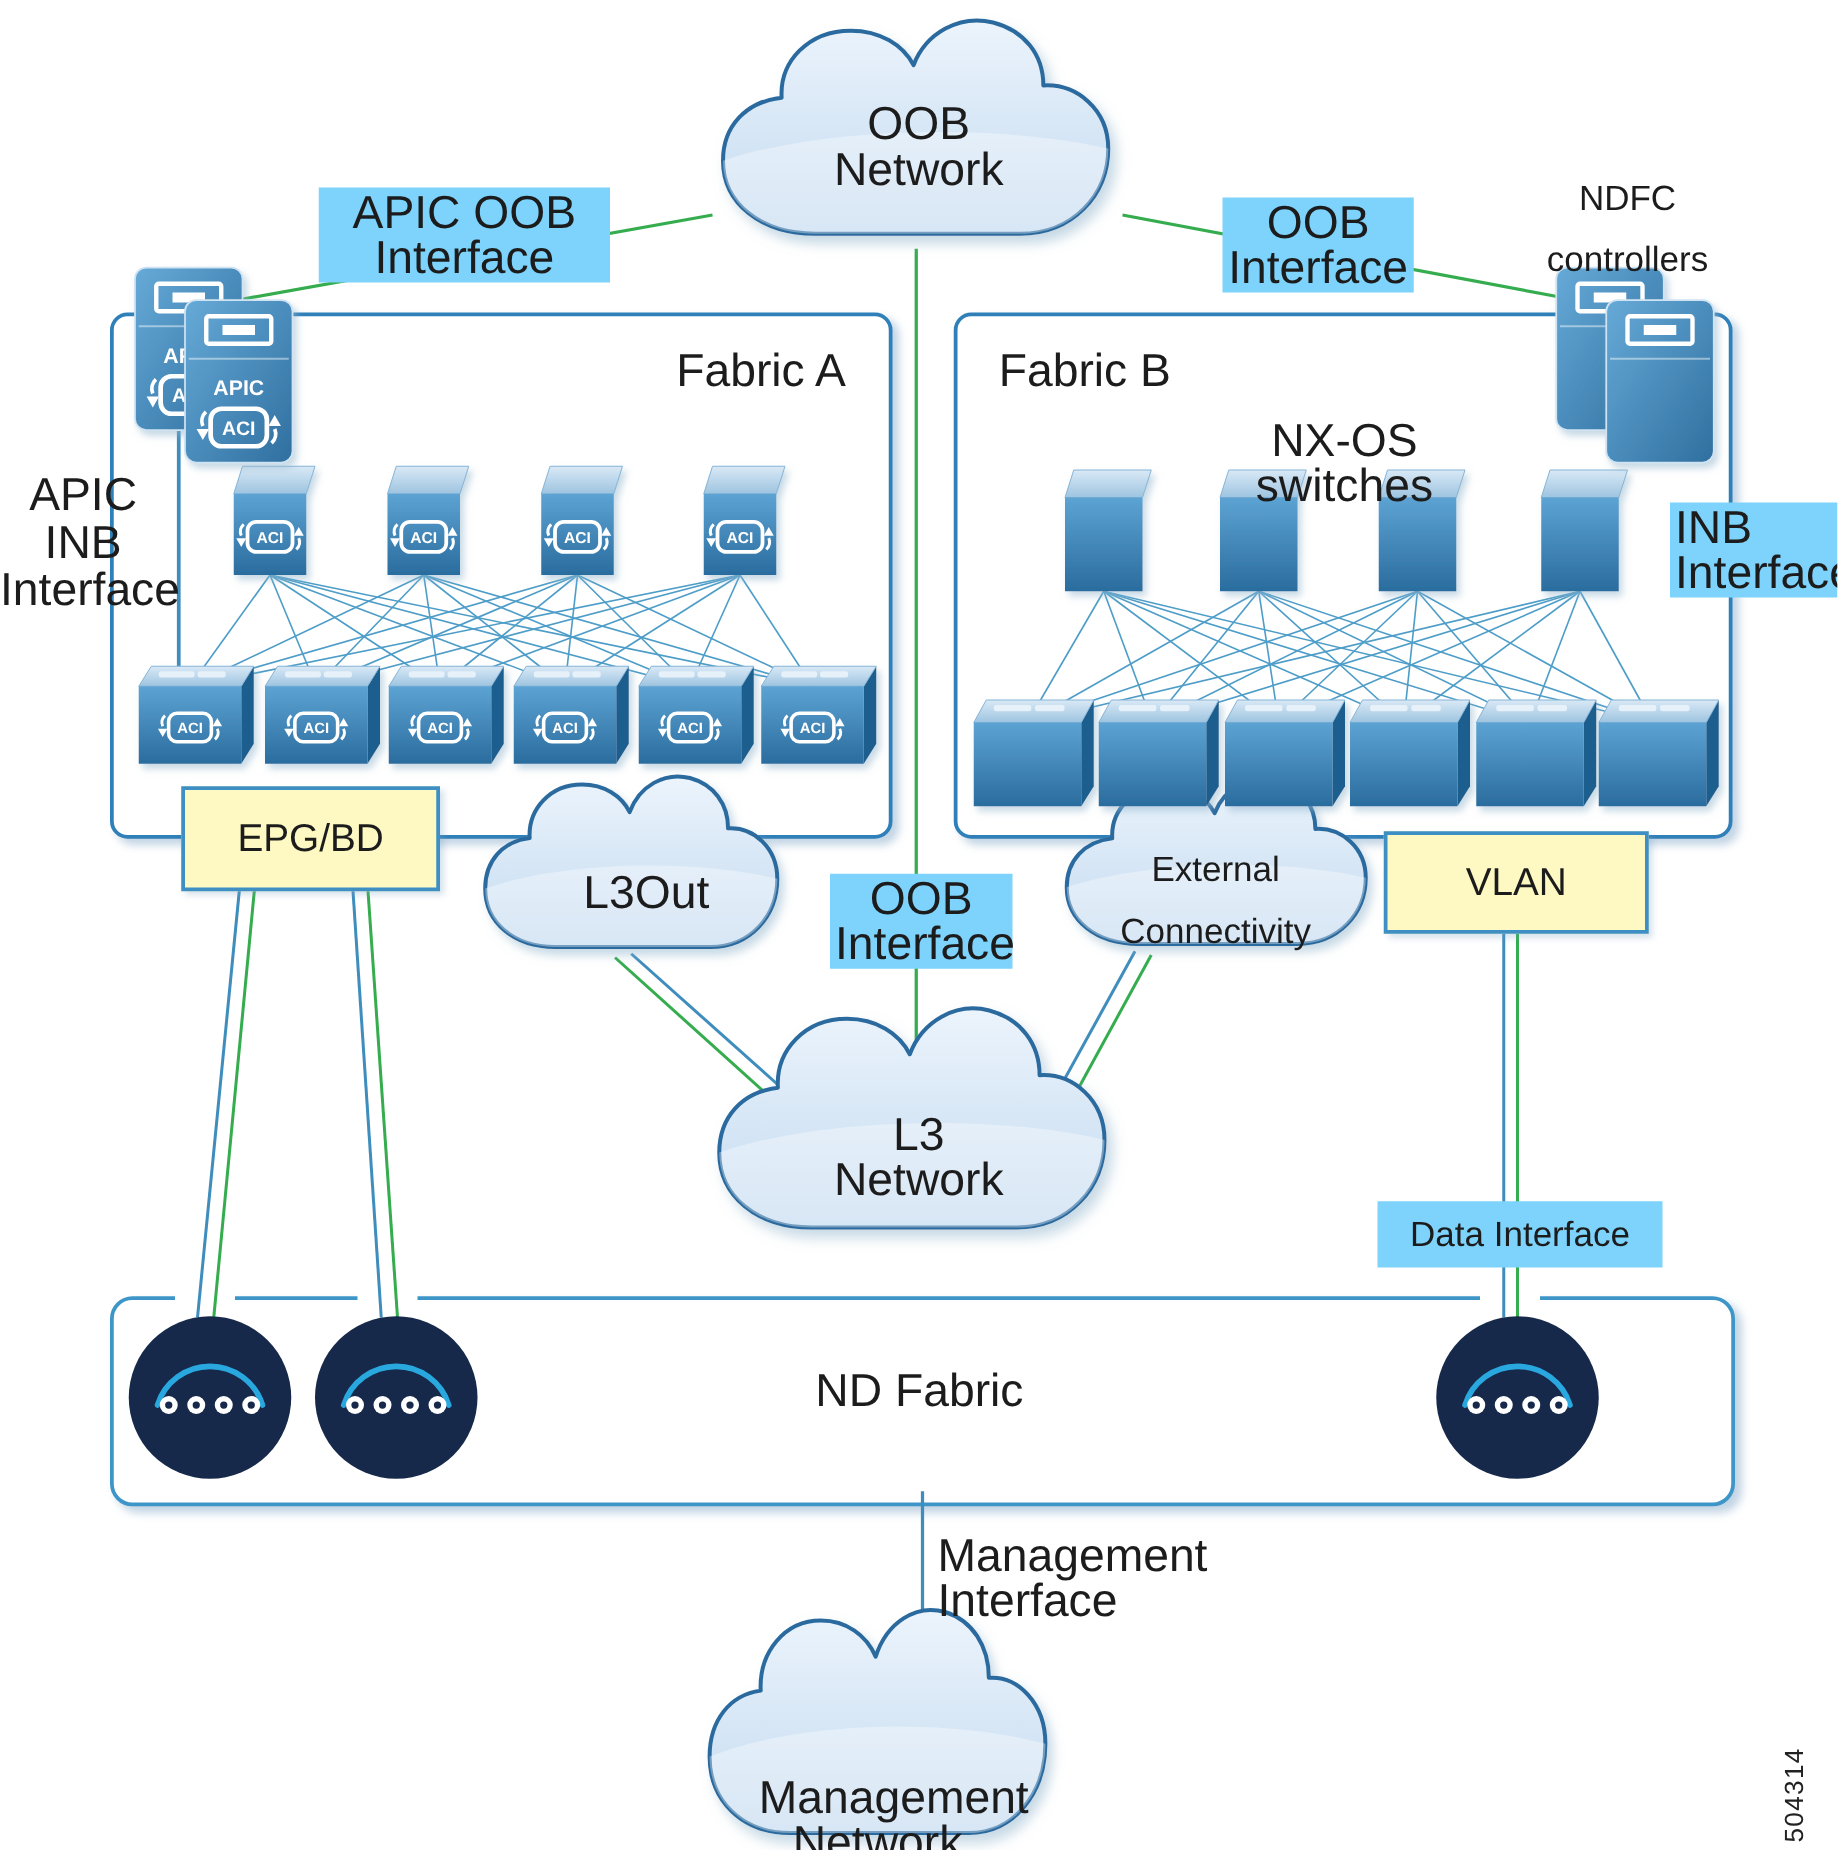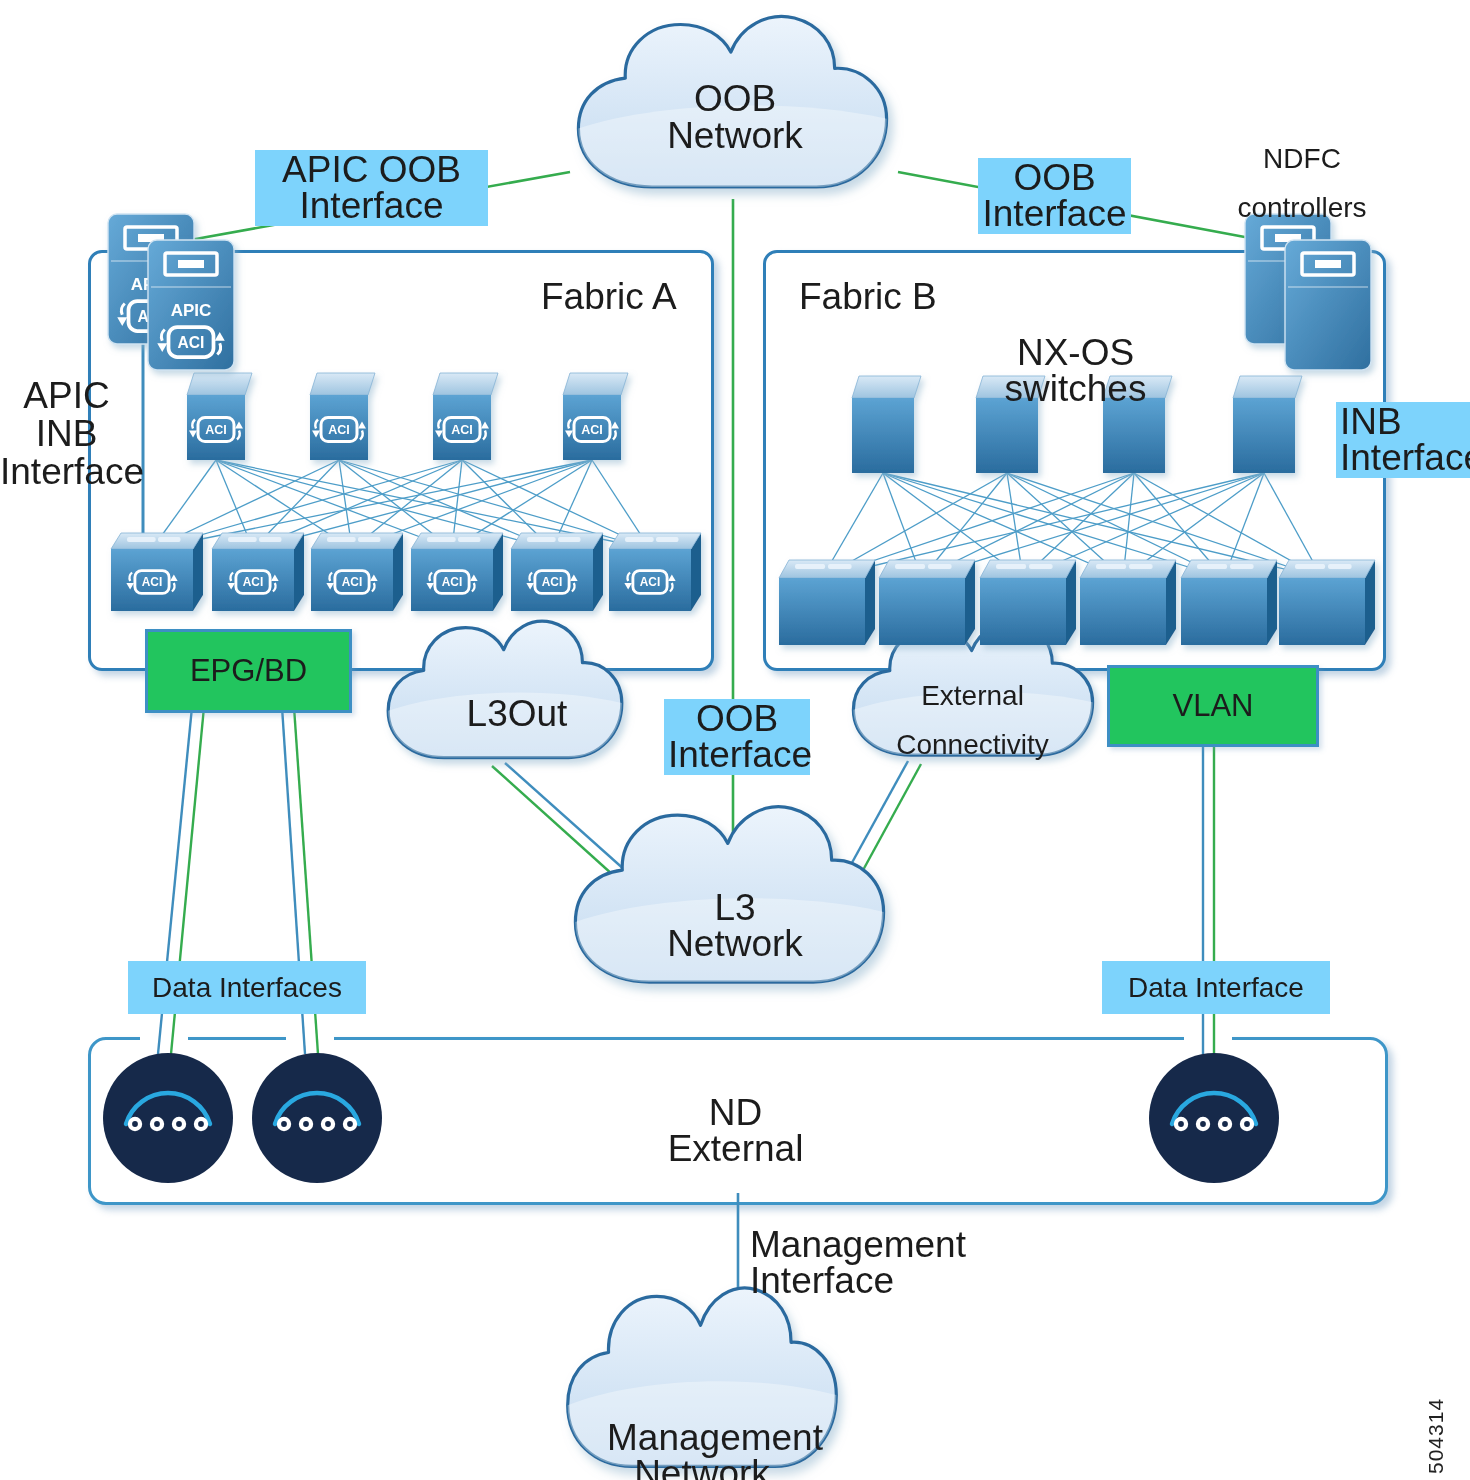--- a/index.html
+++ b/index.html
@@ -2,21 +2,21 @@
 <html><head>
 <meta charset="utf-8">
 <style>
   html,body{margin:0;padding:0;background:#fff;}
   .stage{position:relative;width:1470px;height:1480px;background:#fff;overflow:hidden;
          font-family:"Liberation Sans",sans-serif;color:#1c1c1c;}
   .box{position:absolute;background:#fff;border:3px solid #2F7FB8;border-radius:14px;z-index:1;
        box-shadow:5px 5px 7px rgba(120,160,195,.45);}
   .nd-box{border-color:#3E96C8;border-radius:18px;}
   #gfx{position:absolute;left:0;top:0;width:1470px;height:1480px;z-index:2;}
-  .small-box{position:absolute;background:#22c55e;border:3px solid #3D8FC4;display:flex;align-items:center;
+  .small-box{position:absolute;background:#fef9c3;border:3px solid #3D8FC4;display:flex;align-items:center;
        justify-content:center;font-size:31px;z-index:3;box-shadow:3px 3px 5px rgba(120,160,195,.3);}
   .lbl{position:absolute;font-size:37px;line-height:36px;white-space:pre-line;z-index:4;text-align:center;}
   .bg{background:#7dd3fc;padding:2px 4px;}
   .left{text-align:left;}
   .fs28{font-size:28px;line-height:49px;}
   .fig{position:absolute;left:1424px;top:1370px;height:104px;width:34px;z-index:4;
        writing-mode:vertical-rl;transform:rotate(180deg);font-size:21px;letter-spacing:1px;color:#222;}
 </style>
 </head>
 <body>
@@ -438,20 +438,19 @@
 Interface</div>
   <div class="lbl" style="left:432px;top:696px;width:170px;">L3Out</div>
   <div class="lbl bg" style="left:664px;top:699px;width:138px;">OOB
 Interface</div>
   <div class="lbl fs28" style="left:860px;top:671px;width:225px;">External
 Connectivity</div>
   <div class="lbl" style="left:655px;top:80px;width:160px;line-height:37px;">OOB
 Network</div>
   <div class="lbl" style="left:655px;top:890px;width:160px;">L3
 Network</div>
-  <div class="lbl bg fs28" style="left:128px;top:961px;width:230px;">Data Interfaces</div>
   <div class="lbl bg fs28" style="left:1102px;top:961px;width:220px;">Data Interface</div>
-  <div class="lbl" style="left:648px;top:1095px;width:175px;">ND External</div>
+  <div class="lbl" style="left:648px;top:1095px;width:175px;">ND Fabric</div>
   <div class="lbl left" style="left:750px;top:1227px;width:330px;">Management Interface</div>
   <div class="lbl" style="left:607px;top:1420px;width:190px;">Management
 Network</div>
   <div class="fig">504314</div>
 </div>
 
 </body></html>

